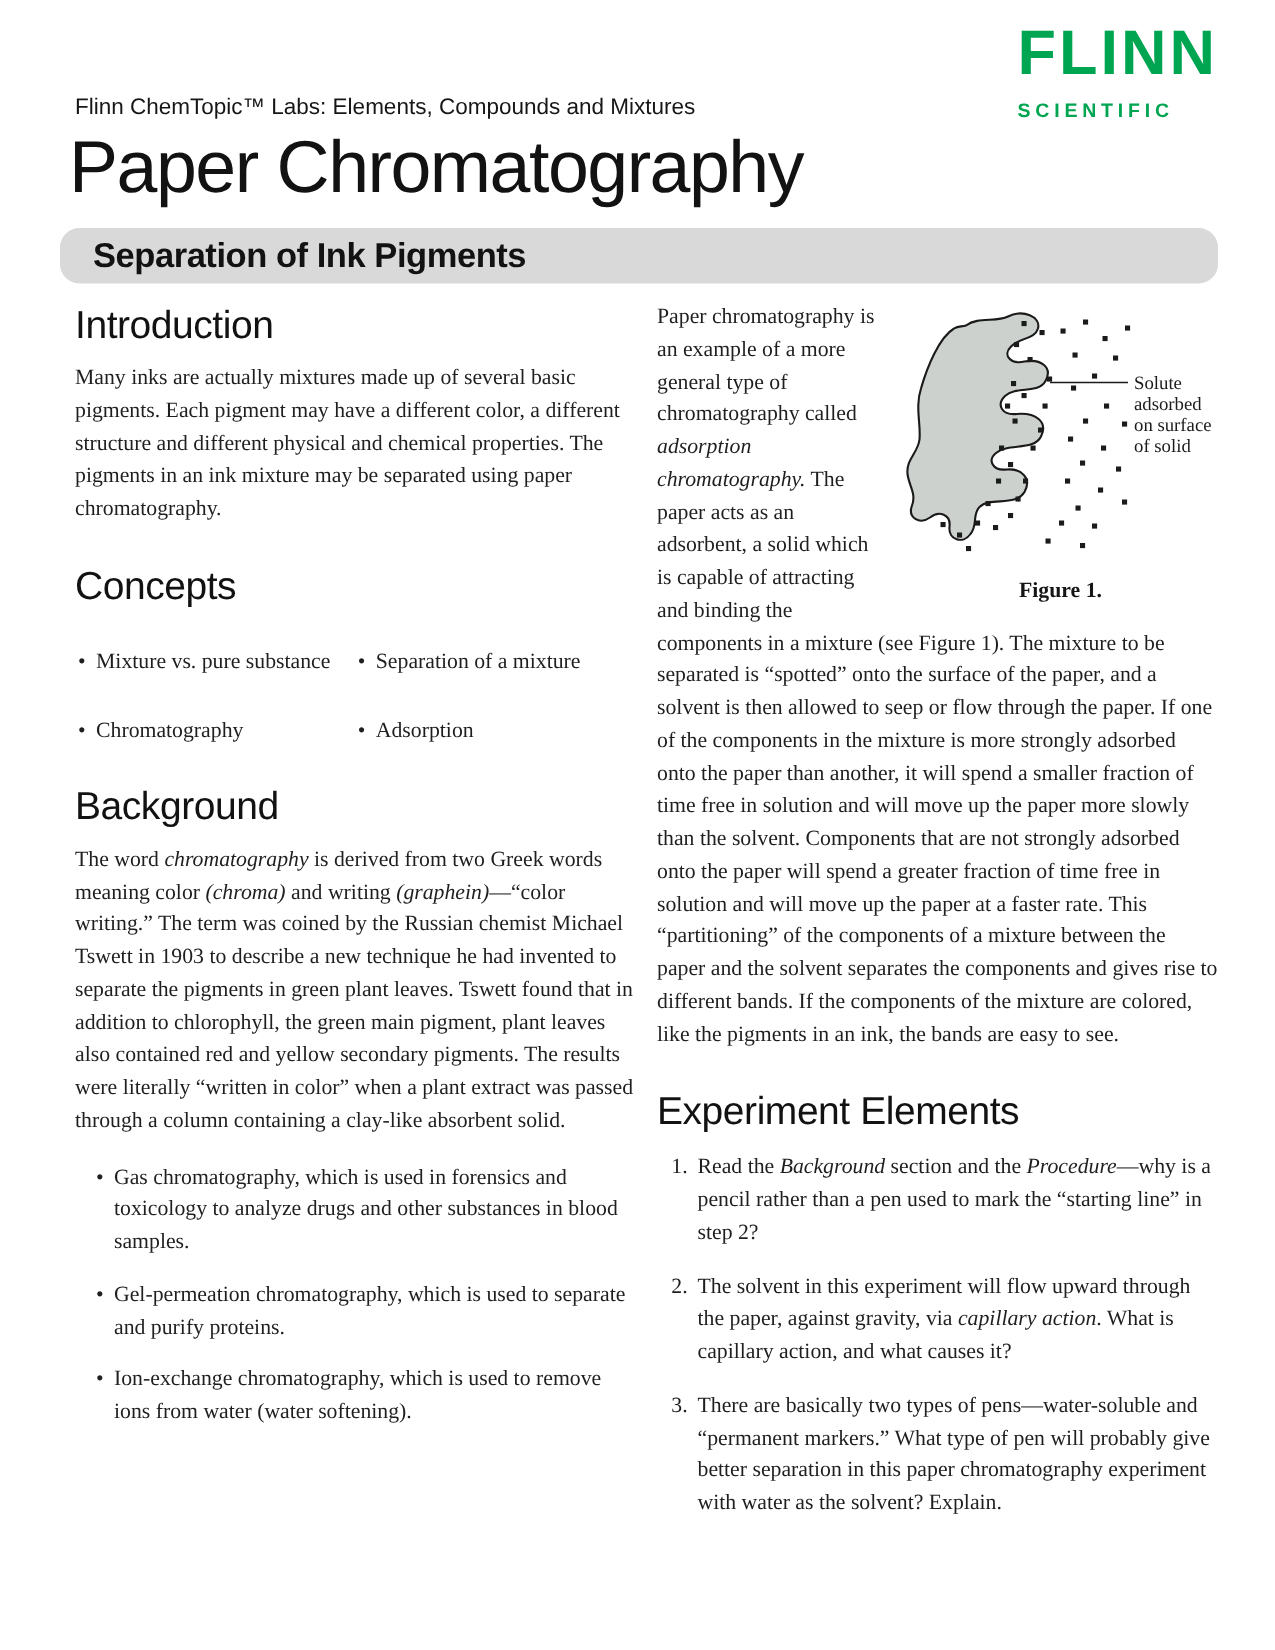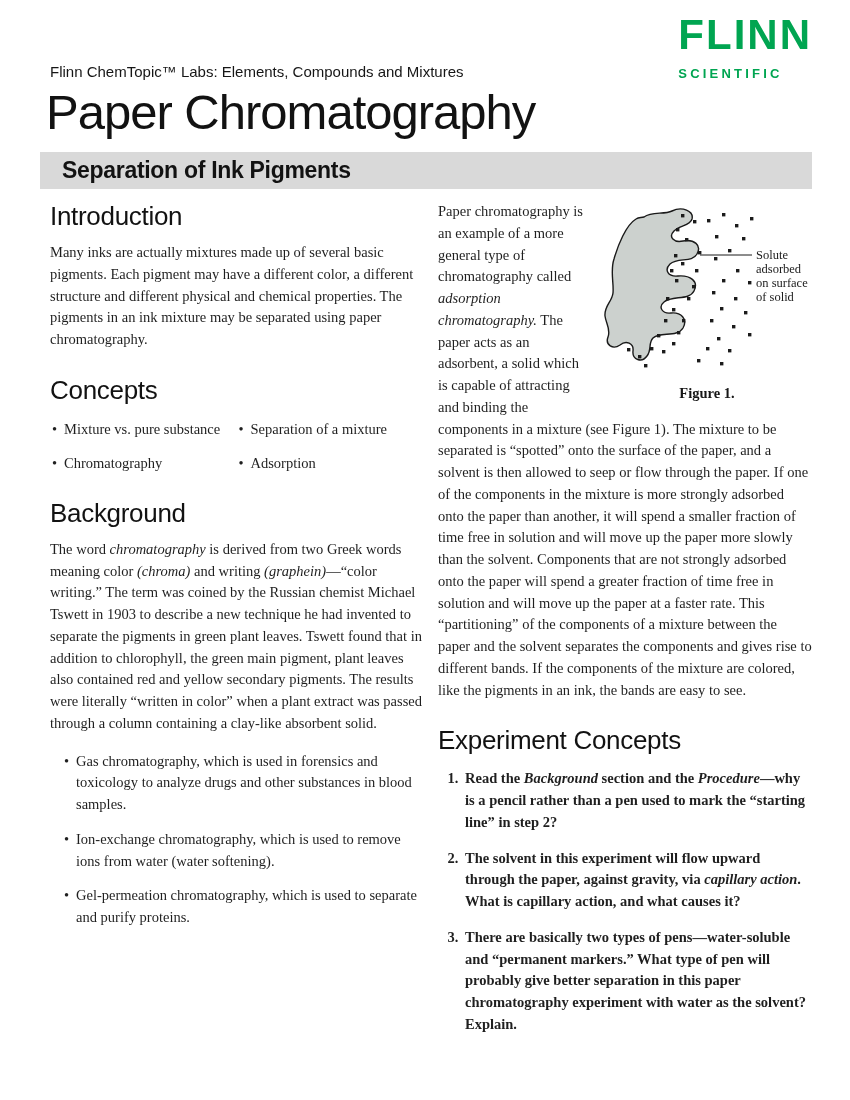--- a/index.html
+++ b/index.html
@@ -7,45 +7,45 @@
   .page {
     position:relative; width:850px; height:1058px; background:#ffffff;
     font-family:"Liberation Serif", serif; color:#1f1f1f; overflow:hidden;
   }
   
   .logo { position:absolute; top:16px; right:38px; text-align:left; color:#00A551; font-family:"Liberation Sans", sans-serif; }
   .logo-main { font-size:42px; font-weight:bold; letter-spacing:2px; line-height:0.9; }
   .logo-sub { font-size:13px; font-weight:bold; letter-spacing:3.2px; margin-top:12px; }
   .eyebrow { position:absolute; top:63px; left:50px; font-family:"Liberation Sans", sans-serif; font-size:15px; color:#161616; }
   .doc-title { position:absolute; top:84px; left:46px; font-family:"Liberation Sans", sans-serif; font-weight:400; font-size:49px; letter-spacing:-1px; color:#121212; }
-  .banner { position:absolute; top:152px; left:40px; right:38px; height:37px; background:#d9d9d9; display:flex; align-items:center; padding-left:22px; }
+  .banner { position:absolute; top:152px; left:40px; right:38px; height:37px; background:#d9d9d9; display:flex; align-items:center; padding-left:22px;border-radius:13px; }
   .banner-title { font-family:"Liberation Sans", sans-serif; font-weight:bold; font-size:23px; color:#121212; letter-spacing:-0.3px; }
   
   .columns { position:absolute; top:201px; left:50px; right:38px; display:flex; gap:13px; }
   .col-left { width:375px; flex:0 0 375px; }
   .col-right { flex:1; min-width:0; }
   h2 { font-family:"Liberation Sans", sans-serif; font-weight:400; font-size:26px; letter-spacing:-0.3px; color:#121212; margin:24px 0 10px 0; }
   .col-left h2:first-child, .col-right h2:first-child { margin-top:0; }
   p.body { font-size:14.5px; line-height:1.5; margin-bottom:13px; }
   
   .concepts-grid { display:grid; grid-template-columns:1fr 1fr; row-gap:15px; margin:14px 0 4px 2px; font-size:14.5px; }
-  .bullet-item { position:relative; padding-left:12px; line-height:1.35; }
+  .bullet-item { position:relative; padding-left:12px; line-height:1.35;margin-top:12px; }
   .bullet-item::before { content:"\2022"; position:absolute; left:0; top:0; }
   
   .bullet-list { list-style:none; margin:16px 0 0 14px; font-size:14.5px; }
   .bullet-list li { position:relative; padding-left:12px; line-height:1.5; margin-bottom:13px; }
   .bullet-list li::before { content:"\2022"; position:absolute; left:0; top:0; }
   
   .fig1 { float:right; width:210px; margin:6px 0 6px 10px; }
   .fig1 figcaption { text-align:center; font-family:"Liberation Serif", serif; font-weight:bold; font-size:14.5px; margin-top:4px; color:#161616; }
   .fig-label { font-family:"Liberation Serif", serif; font-size:12.5px; fill:#1b1b1b; }
   .clear-heading { clear:both; }
   
   .prelab-list { margin:12px 0 0 0; padding-left:24px; font-size:14.5px; }
-  .prelab-list li { line-height:1.5; margin-bottom:14px; padding-left:3px;font-weight:bold; }
+  .prelab-list li { line-height:1.5; margin-bottom:14px; padding-left:3px; }
   
   .footer { position:absolute; top:1063px; left:50px; right:38px; display:flex; align-items:baseline; font-family:"Liberation Sans", sans-serif; font-size:8px; letter-spacing:0.5px; color:#9a9a9a; }
   .footer-left { flex:1; }
   .footer-center { flex:0; color:#8a8a8a; }
   .footer-right { flex:1; text-align:right; }
   .footer-right .sep { display:inline-block; width:18px; }
   i { font-style:italic; }
 </style>
 </head>
 <body>
@@ -73,22 +73,22 @@
         <div class="bullet-item">Mixture vs. pure substance</div>
         <div class="bullet-item">Separation of a mixture</div>
         <div class="bullet-item">Chromatography</div>
         <div class="bullet-item">Adsorption</div>
       </div>
 
       <h2>Background</h2>
       <p class="body">The word <i>chromatography</i> is derived from two Greek words meaning color <i>(chroma)</i> and writing <i>(graphein)</i>—“color writing.” The term was coined by the Russian chemist Michael Tswett in 1903 to describe a new technique he had invented to separate the pigments in green plant leaves. Tswett found that in addition to chlorophyll, the green main pigment, plant leaves also contained red and yellow secondary pigments. The results were literally “written in color” when a plant extract was passed through a column containing a clay-like absorbent solid.</p>
       <ul class="bullet-list">
         <li>Gas chromatography, which is used in forensics and toxicology to analyze drugs and other substances in blood samples.</li>
+        <li>Gel-permeation chromatography, which is used to separate and purify proteins.</li>
         <li>Ion-exchange chromatography, which is used to remove ions from water (water softening).</li>
-        <li>Gel-permeation chromatography, which is used to separate and purify proteins.</li>
       </ul>
     </div>
 
     <div class="col-right">
       <div>
         <figure class="fig1">
           <svg width="210" height="170" viewBox="0 0 210 170">
 
             <path d="M42,10 C50,4 62,8 70,4 C80,-1 92,4 90,12 C88,19 78,18 72,24 C66,30 72,36 81,34 C92,32 100,38 95,47 C90,56 76,50 68,57 C62,63 66,70 76,69 C88,68 97,74 92,84 C87,94 70,88 62,95 C56,100 60,107 69,106 C79,105 86,112 81,121 C75,131 58,124 51,131 C46,136 50,143 45,149 C40,156 30,153 31,144 C32,136 24,133 18,138 C11,143 3,138 6,130 C9,122 4,117 3,109 C2,99 10,95 11,86 C12,76 8,64 12,52 C16,38 24,18 34,12 C37,10 39,11 42,10 Z" fill="#ccd1ce" stroke="#1a1a1a" stroke-width="1.4"></path>
 
@@ -147,21 +147,21 @@
             <text class="fig-label" x="154" y="52">Solute</text>
             <text class="fig-label" x="154" y="66">adsorbed</text>
             <text class="fig-label" x="154" y="80">on surface</text>
             <text class="fig-label" x="154" y="94">of solid</text>
           </svg>
           <figcaption>Figure 1.</figcaption>
         </figure>
         <p class="body">Paper chromatography is an example of a more general type of chromatography called <i>adsorption chromatography.</i> The paper acts as an adsorbent, a solid which is capable of attracting and binding the components in a mixture (see Figure 1). The mixture to be separated is “spotted” onto the surface of the paper, and a solvent is then allowed to seep or flow through the paper. If one of the components in the mixture is more strongly adsorbed onto the paper than another, it will spend a smaller fraction of time free in solution and will move up the paper more slowly than the solvent. Components that are not strongly adsorbed onto the paper will spend a greater fraction of time free in solution and will move up the paper at a faster rate. This “partitioning” of the components of a mixture between the paper and the solvent separates the components and gives rise to different bands. If the components of the mixture are colored, like the pigments in an ink, the bands are easy to see.</p>
       </div>
 
-      <h2 class="clear-heading">Experiment Concepts</h2>
+      <h2 class="clear-heading">Experiment Elements</h2>
 
       <ol class="prelab-list">
         <li>Read the <i>Background</i> section and the <i>Procedure</i>—why is a pencil rather than a pen used to mark the “starting line” in step 2?</li>
         <li>The solvent in this experiment will flow upward through the paper, against gravity, via <i>capillary action</i>. What is capillary action, and what causes it?</li>
         <li>There are basically two types of pens—water-soluble and “permanent markers.” What type of pen will probably give better separation in this paper chromatography experiment with water as the solvent? Explain.</li>
 
       </ol>
     </div>
   </div>
 

